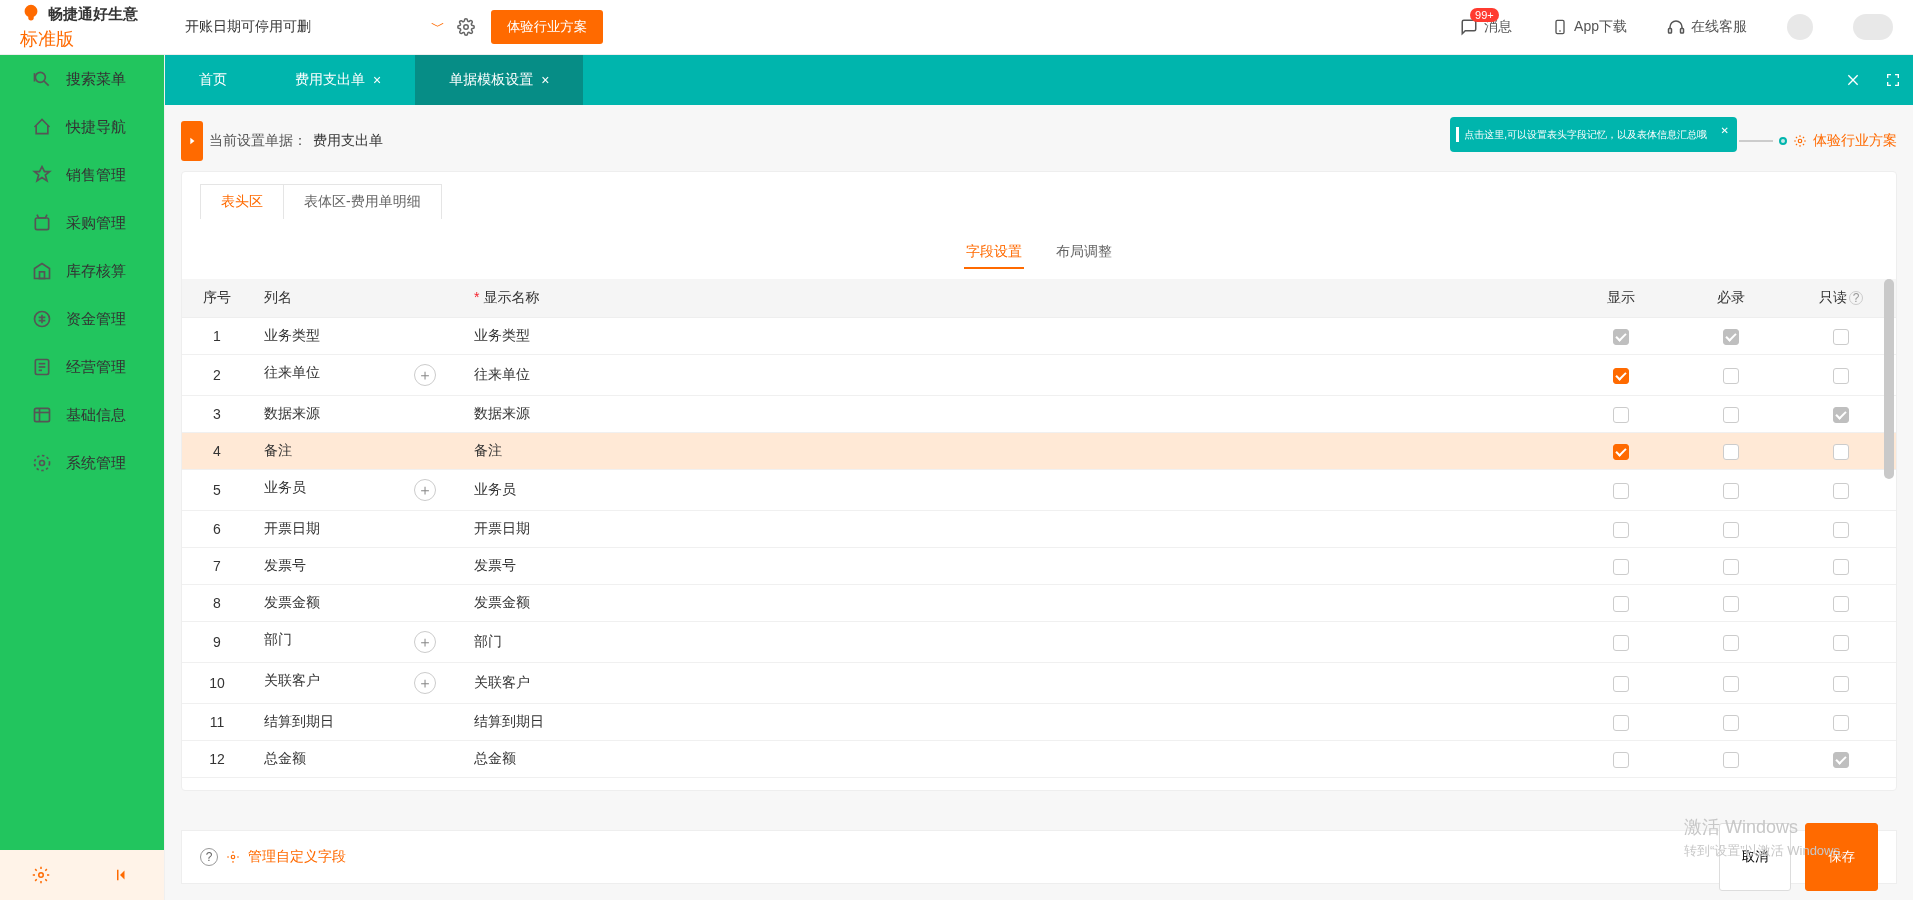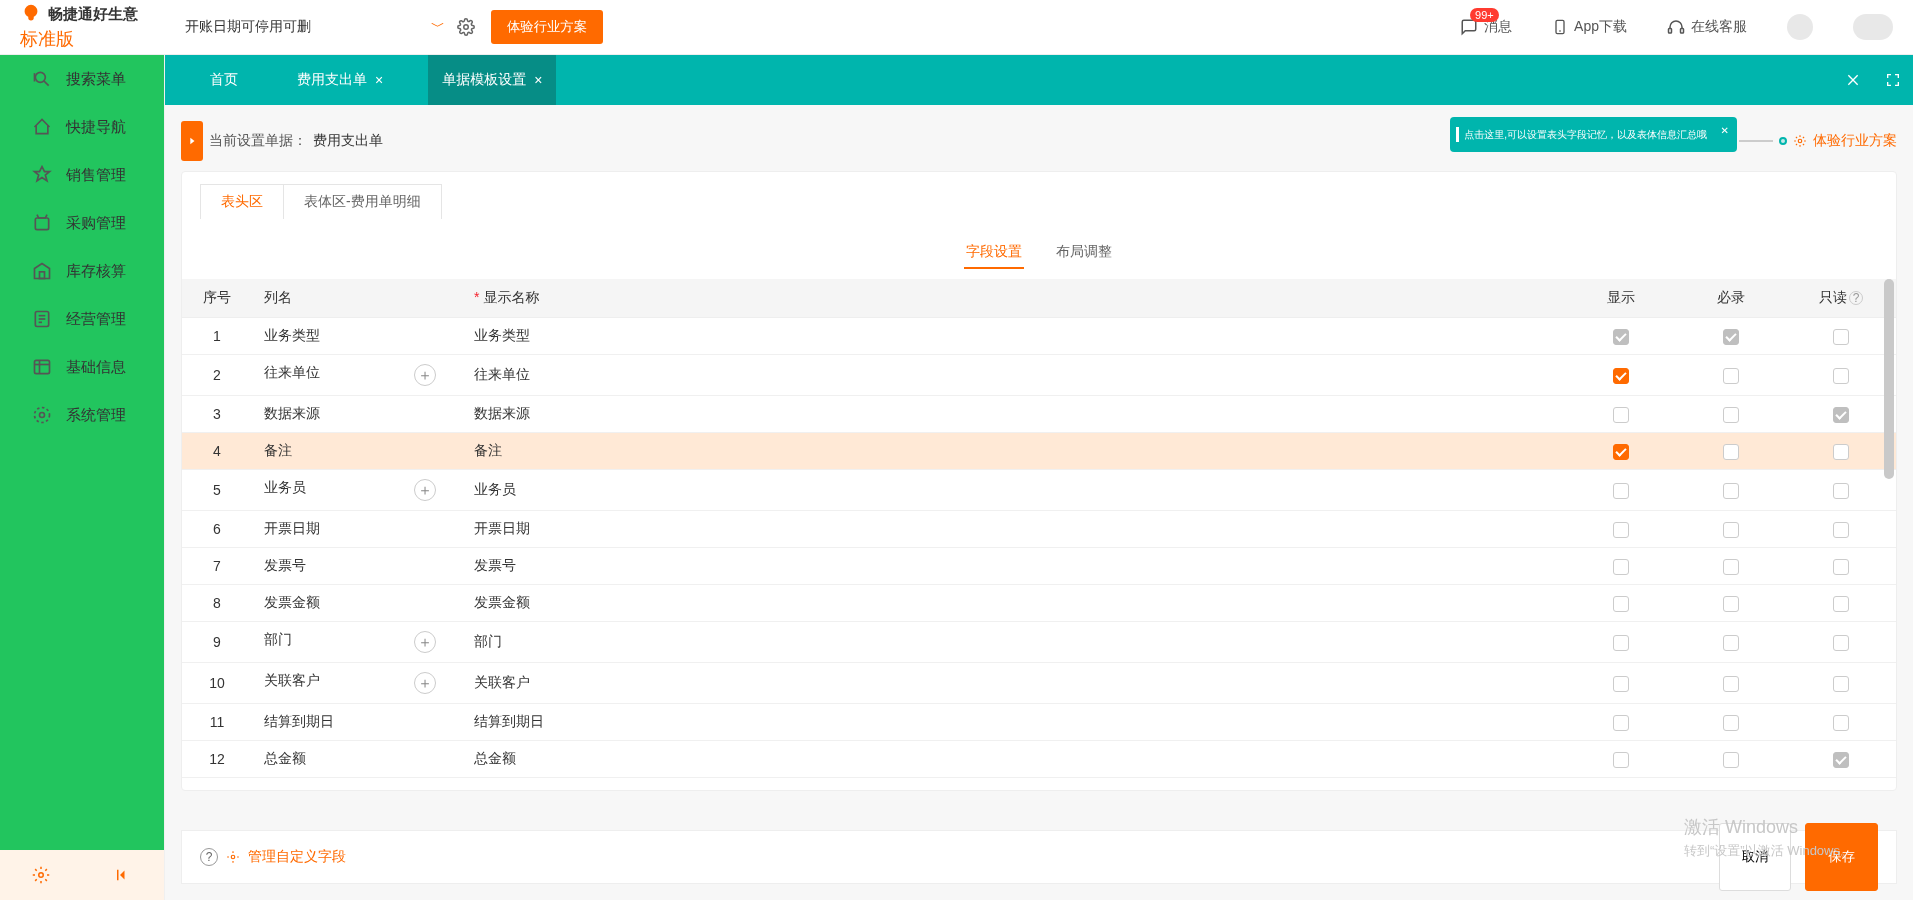--- a/index.html
+++ b/index.html
@@ -25,21 +25,21 @@
 .avatar2 { width:40px; height:26px; border-radius:14px; background:#e8e8e8; }
 
 
 .sidebar { position:absolute; top:55px; left:0; width:165px; height:845px; background:#22c55e; border-right:1px solid #f0f0f0; display:flex; flex-direction:column; }
 .nav-item { display:flex; align-items:center; gap:14px; padding:14px 0 14px 32px; color:#333; cursor:pointer; font-size:15px; }
 .nav-icon { width:20px; height:20px; color:#555; display:flex; align-items:center; justify-content:center; }
 .sidebar-bottom { margin-top:auto; height:50px; background:#fff3e8; display:flex; align-items:center; justify-content:space-around; color:#ff6a00; }
 
 
 .tabstrip { position:absolute; top:55px; left:165px; right:0; height:50px; background:#00b5ad; display:flex; align-items:stretch; color:#fff; }
-.tab { padding:0 14px; display:flex; align-items:center; gap:8px; cursor:pointer;margin-left:31px; }
+.tab { padding:0 34px; display:flex; align-items:center; gap:8px; cursor:pointer; }
 .tab.active { background:#068d86; }
 .tab-x { font-size:14px; }
 .tabstrip-right { margin-left:auto; display:flex; align-items:center; }
 .ts-btn { width:40px; height:50px; display:flex; align-items:center; justify-content:center; cursor:pointer; }
 
 
 .content { position:absolute; top:105px; left:165px; right:0; bottom:0; background:#f7f7f7; padding:16px; overflow:hidden; }
 .context-bar { display:flex; align-items:center; margin-bottom:10px; position:relative; }
 .expand-handle { width:22px; height:40px; background:#ff6a00; color:#fff; display:flex; align-items:center; justify-content:center; border-radius:3px; margin-right:6px; }
 .ctx-label { color:#555; }
@@ -202,20 +202,29 @@
           <svg width="20" height="20" viewBox="0 0 24 24" fill="none" stroke="#555" stroke-width="2">
             <path d="M3 9l9-6 9 6v12H3z"></path>
             <rect x="9" y="13" width="6" height="8"></rect>
           </svg>
         </span>
         <span>库存核算</span>
       </div>
       <div class="nav-item">
         <span class="nav-icon">
           <svg width="20" height="20" viewBox="0 0 24 24" fill="none" stroke="#555" stroke-width="2">
+            <circle cx="12" cy="12" r="9"></circle>
+            <path d="M8 10h8M8 14h8M12 7v10"></path>
+          </svg>
+        </span>
+        <span>资金管理</span>
+      </div>
+      <div class="nav-item">
+        <span class="nav-icon">
+          <svg width="20" height="20" viewBox="0 0 24 24" fill="none" stroke="#555" stroke-width="2">
             <rect x="4" y="3" width="16" height="18" rx="2"></rect>
             <line x1="8" y1="8" x2="16" y2="8"></line>
             <line x1="8" y1="12" x2="16" y2="12"></line>
             <line x1="8" y1="16" x2="12" y2="16"></line>
           </svg>
         </span>
         <span>经营管理</span>
       </div>
       <div class="nav-item">
         <span class="nav-icon">

